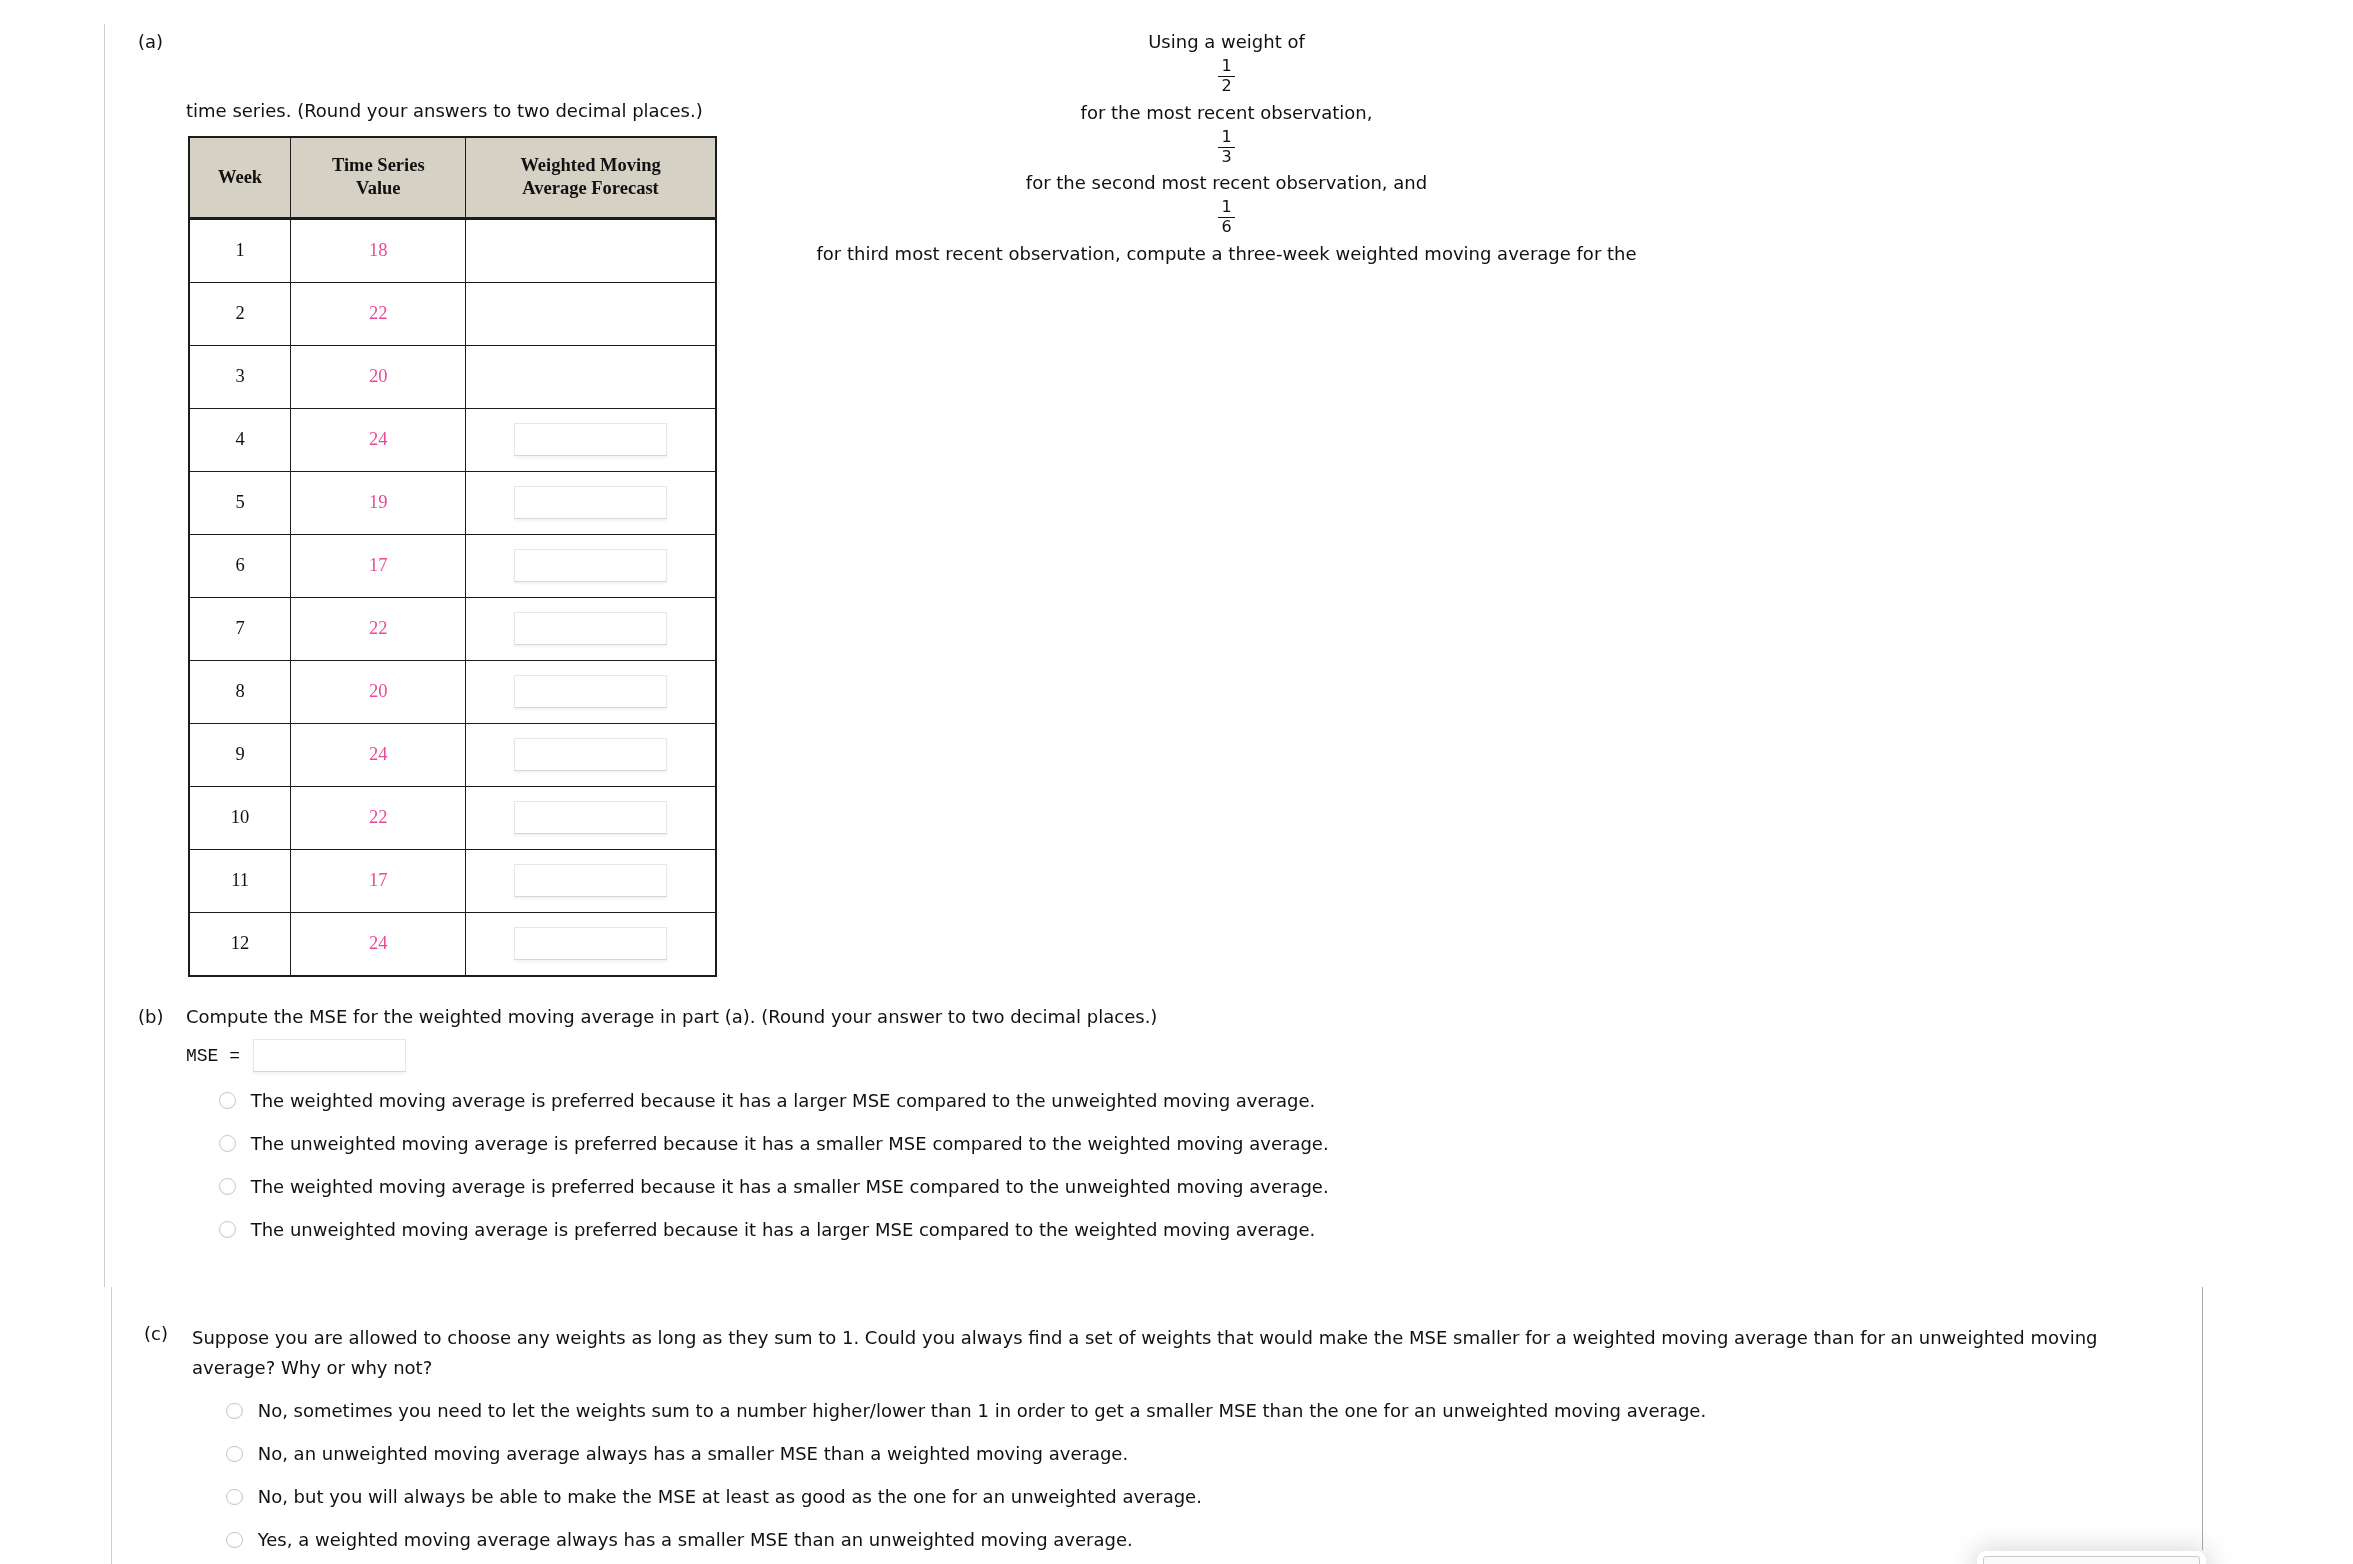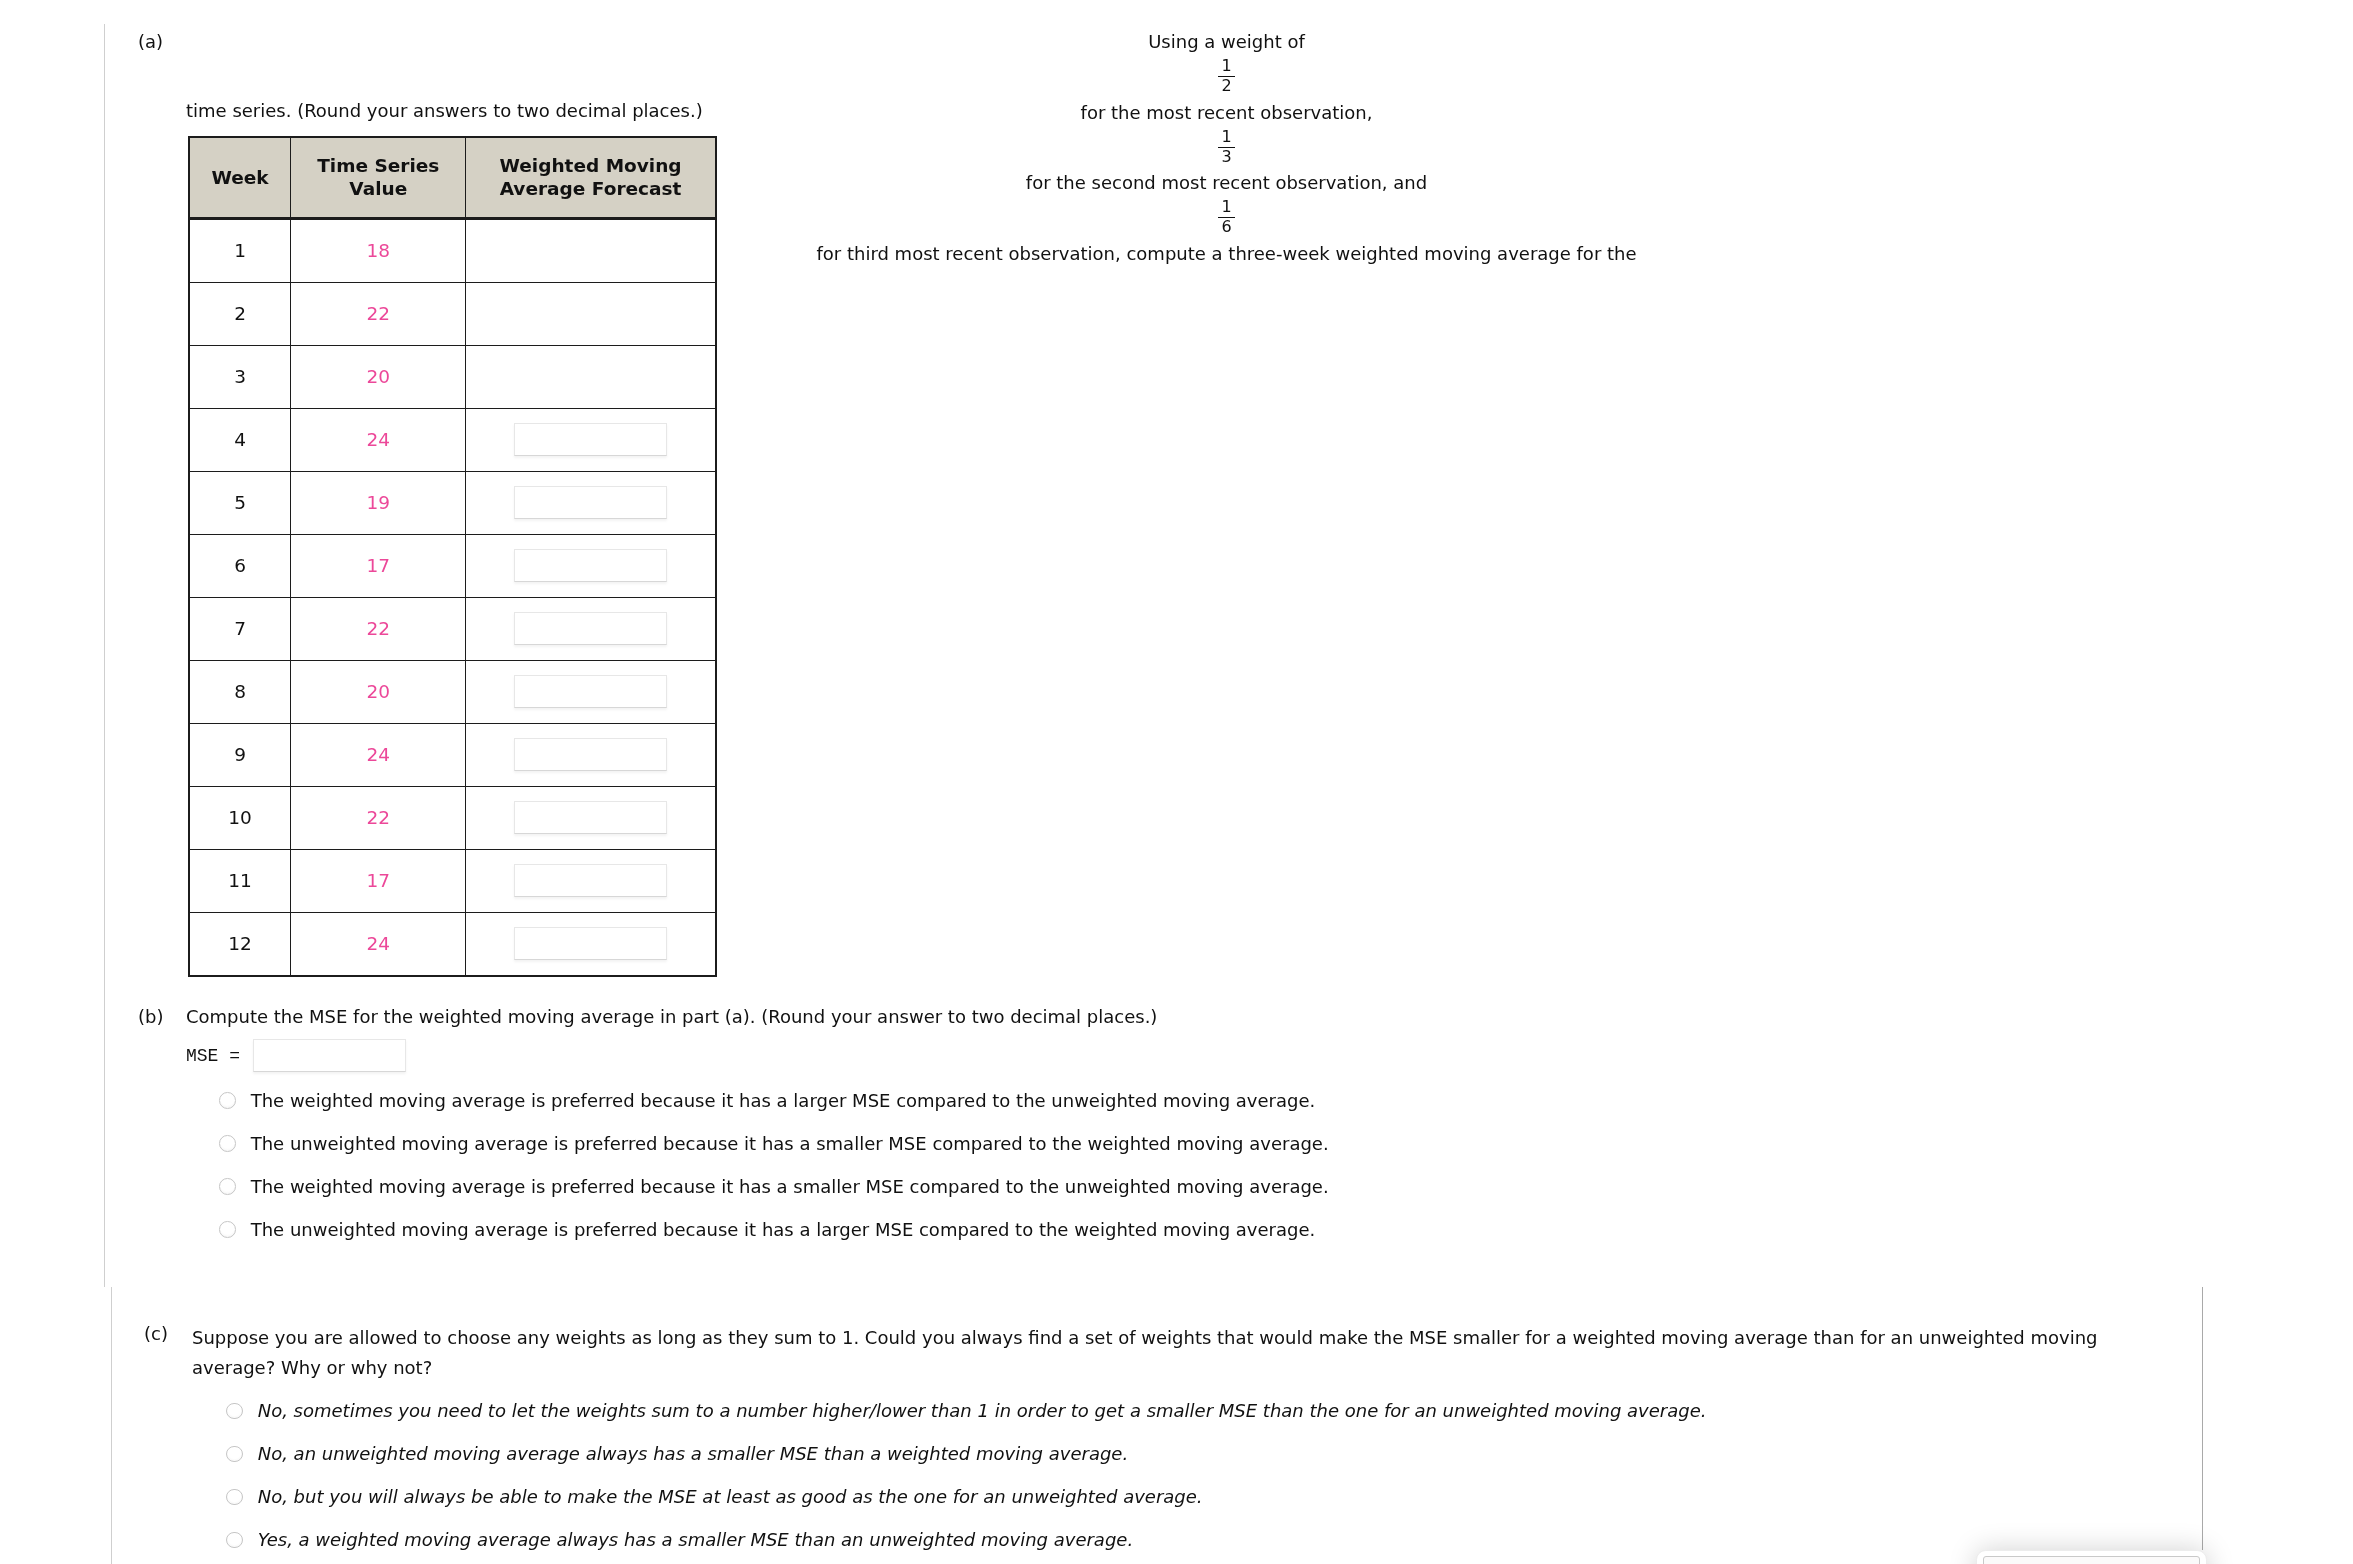--- a/index.html
+++ b/index.html
@@ -24,21 +24,21 @@
   
   #part-a{left:138px;top:31px;width:2129px;}
   .frac-line{display:flex;align-items:center;white-space:nowrap;gap:5.4px;height:62px;flex-direction:column;}
   .frac{display:inline-flex;flex-direction:column;align-items:center;
         font-size:16px;line-height:1.18;font-weight:400;}
   .frac .num{border-bottom:1.8px solid #111;padding:0 3px;}
   .line2{margin-top:7.2px;}
 
   
   .wma-table{border-collapse:collapse;margin-top:14.4px;margin-left:1.8px;
-             table-layout:fixed;}
+             table-layout:fixed;font-family:Liberation Serif, serif;}
   .wma-table th,.wma-table td{border:1.8px solid #1c1c1c;text-align:center;vertical-align:middle;}
   .wma-table{border:2.4px solid #1c1c1c;}
   .wma-table th{
     background:#d5d1c5;font-weight:bold;font-size:18.5px;line-height:1.25;
     height:79px;border-bottom:3px solid #1c1c1c;padding:0 10.8px;
   }
   .wma-table td{height:62px;font-size:18.5px;padding:0;}
   .col-week{width:102px;}
   .col-value{width:175px;}
   .col-forecast{width:250px;}
@@ -64,21 +64,21 @@
   .radio{
     width:16.7px;height:16.7px;flex:0 0 16.7px;border-radius:50%;
     border:1.2px solid #c6c6c6;
     background:radial-gradient(circle at 50% 35%,#ffffff 55%,#efefef 100%);
     box-sizing:border-box;
   }
 
   
   #part-c{left:144px;top:1323px;width:2045px;}
   #part-c .part-body{max-width:1973px;line-height:1.65;}
-  #part-c .options{margin-top:18px;margin-left:82px;font-style:italic;}
+  #part-c .options{margin-top:18px;margin-left:82px;}
 
   
   .mini-widget{
     position:absolute;left:1976px;top:1550px;width:229px;height:54px;
     background:#ffffff;border:1.2px solid #ececec;border-radius:9.6px;
     box-shadow:0 0 27.5px rgba(0,0,0,0.18);
   }
   .mini-toolbar{
     margin:5.4px 6px 0 6px;height:32px;border:1.2px solid #c9c9c9;border-radius:3px;
     background:#fbfafa;display:flex;align-items:center;gap:4.8px;

